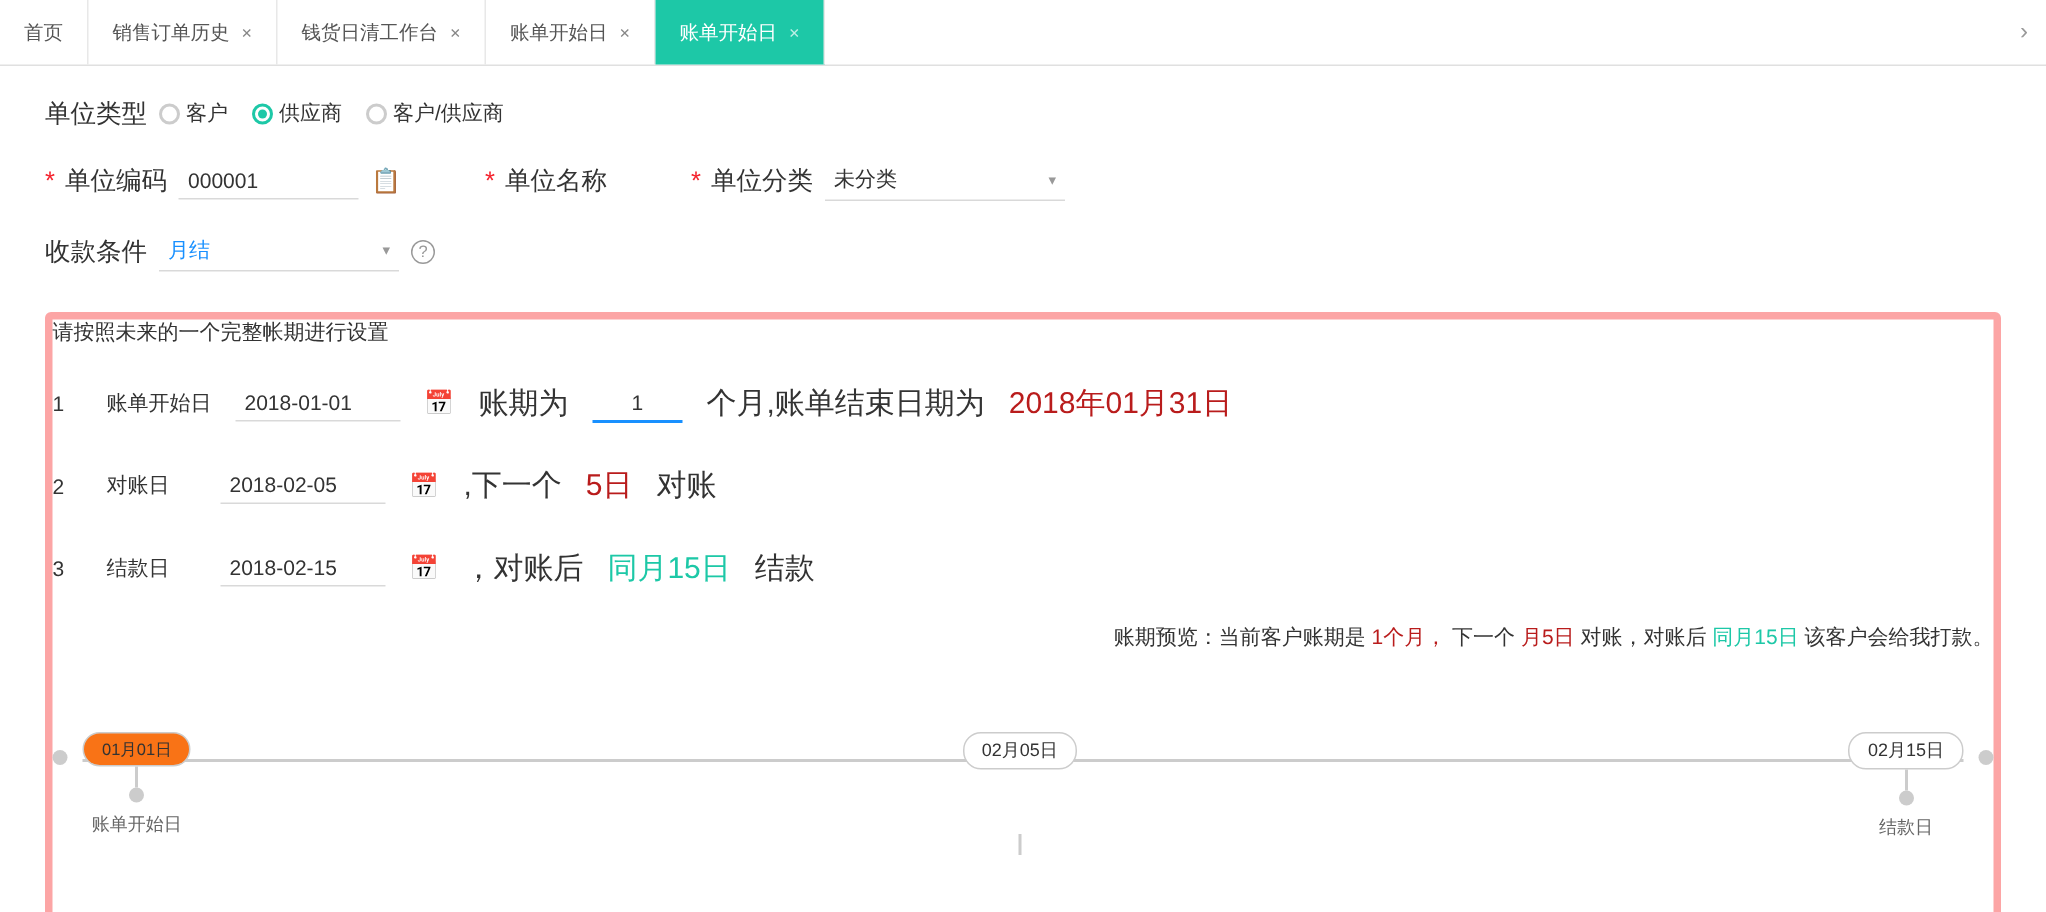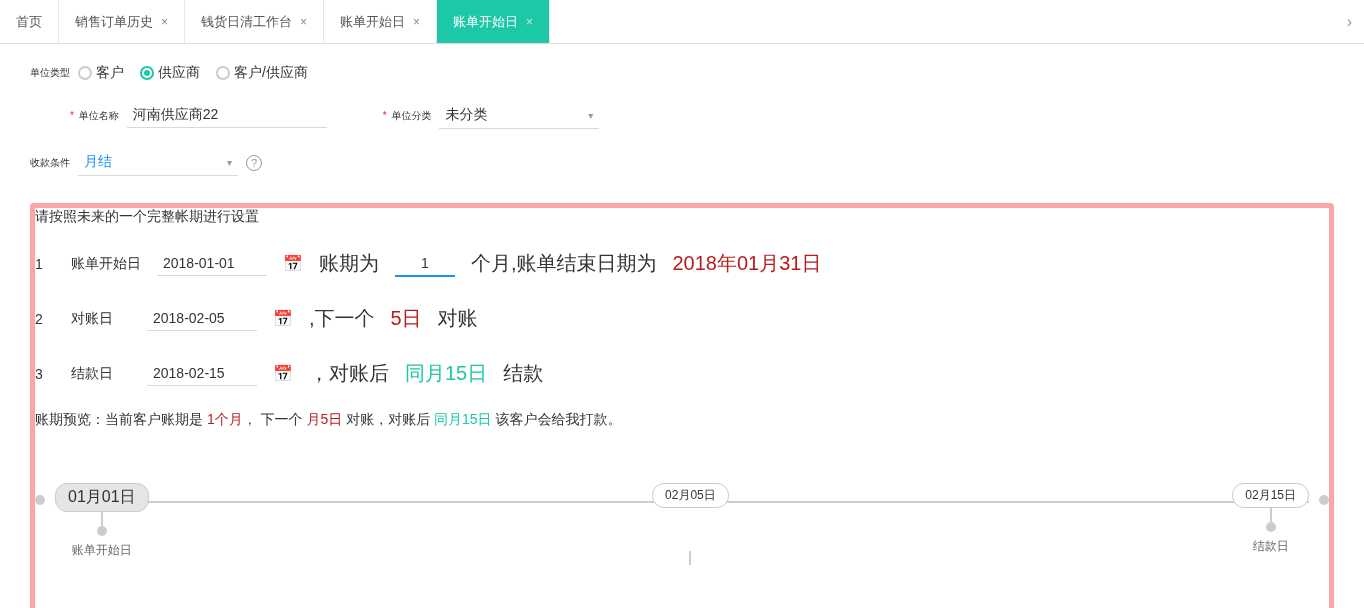--- a/index.html
+++ b/index.html
@@ -60,21 +60,21 @@
       gap: 16px;
     }
     .form-group {
       display: flex;
       align-items: center;
       gap: 8px;
     }
     .form-label {
       color: #333;
       white-space: nowrap;
-      font-size: 10px;
+      font-size: 17px;
     }
     .required-star {
       color: #f5222d;
       margin-right: 2px;
     }
     .form-input {
       border: none;
       border-bottom: 1px solid #d9d9d9;
       outline: none;
       padding: 4px 6px;
@@ -212,20 +212,21 @@
       font-size: 20px;
     }
     .highlight-orange { color: #b91c1c; }
     .highlight-teal { color: #1dc8a7; }
 
     
     .preview-text {
       font-size: 14px;
       color: #333;
       padding: 16px 0 24px 0;
+      text-align: right;
     }
     .timeline-wrapper {
       position: relative;
       padding-top: 30px;
     }
   </style>
 </head>
 <body>
 
 <div class="tab-bar">
@@ -267,26 +268,33 @@
         </div>
         <div class="radio-item">
           <div class="radio-circle"></div>
           <span>客户/供应商</span>
         </div>
       </div>
     </div>
   </div>
 
   <div class="form-row">
+    <div class="form-group">
+      <span class="form-label">
+        <span class="required-star">*</span>
+        <span>单位编码</span>
+      </span>
+      <input class="form-input" type="text" style="width: 120px;" value="000001">
+      <span class="cal-icon">📋</span>
+    </div>
     <div class="form-group" style="margin-left:40px;">
       <span class="form-label">
         <span class="required-star">*</span>
         <span>单位名称</span>
       </span>
-      <input class="form-input" type="text" style="width: 200px;" value="河南供应商22">
     </div>
     <div class="form-group" style="margin-left:40px;">
       <span class="form-label">
         <span class="required-star">*</span>
         <span>单位分类</span>
       </span>
       <div class="form-select select-plain" style="width:160px;">
         <span class="select-value">未分类</span>
         <span class="select-arrow">▾</span>
       </div>
@@ -351,21 +359,21 @@
     <div class="timeline-wrapper">
       <div style="position:relative; margin: 0 20px;">
 
         <div style="position:absolute; top: 18px; left: 0; right: 0; height: 2px; background: #ccc; z-index:0;"></div>
 
         <div style="display:flex; justify-content: space-between; position:relative; z-index:1;">
 
           <div style="position:absolute; left:-20px; top:12px; width:10px; height:10px; border-radius:50%; background:#ccc;"></div>
 
           <div style="display:flex; flex-direction:column; align-items:center;">
-            <div style="border:1px solid #ccc; border-radius:12px; padding:3px 12px; font-size:16px; background:#e5e5e5; white-space:nowrap;">01月01日</div>
+            <div style="border:1px solid #ccc; border-radius:12px; padding:3px 12px; font-size:11px; background:#f97316; white-space:nowrap;">01月01日</div>
             <div style="width:2px; height:14px; background:#ccc;"></div>
             <div style="width:10px; height:10px; border-radius:50%; background:#ccc;"></div>
             <div style="font-size:12px; color:#666; margin-top:6px;">账单开始日</div>
           </div>
 
 
           <div style="display:flex; flex-direction:column; align-items:center;gap:43px;">
             <div style="border:1px solid #ccc; border-radius:12px; padding:3px 12px; font-size:12px; background:#fff; white-space:nowrap;">02月05日</div>
             <div style="width:2px; height:14px; background:#ccc;"></div>
             <div style="width:10px; height:10px; border-radius:50%; background:#ccc;"></div>

